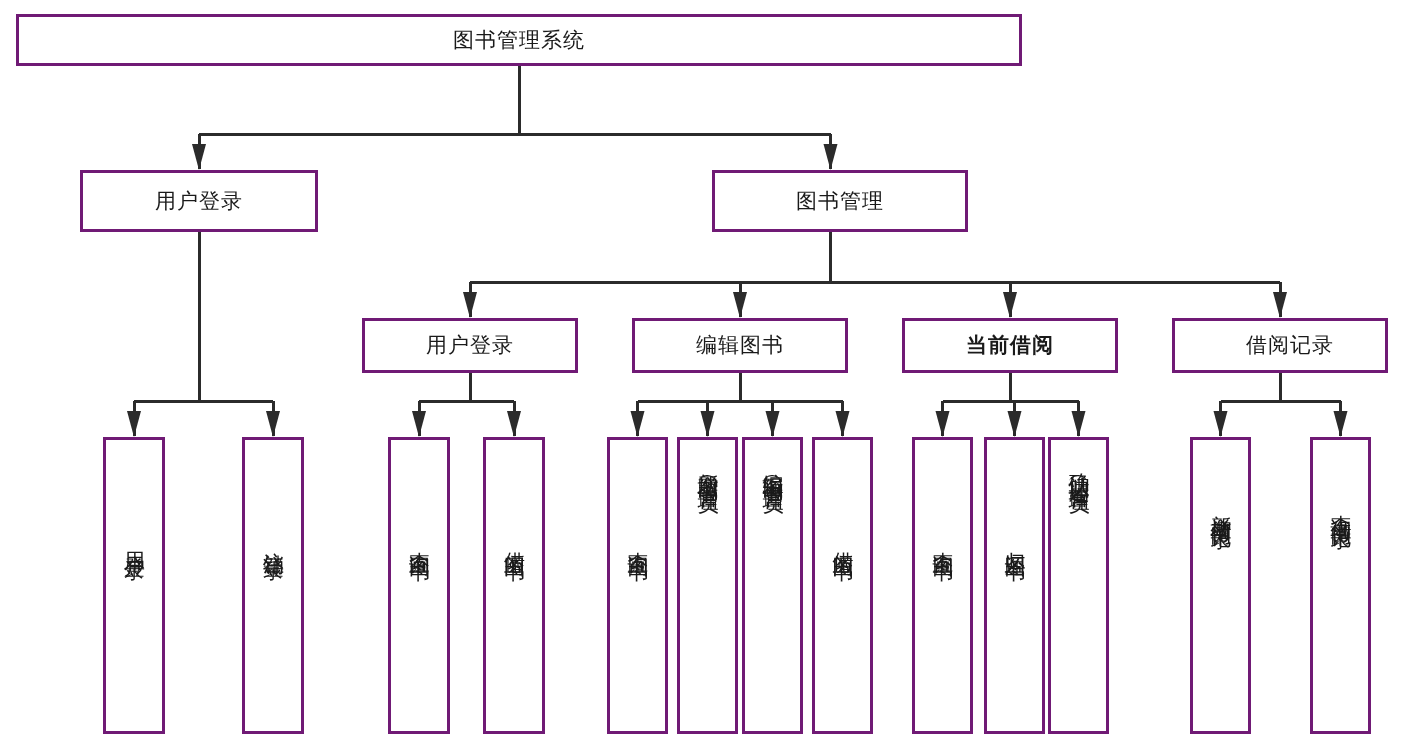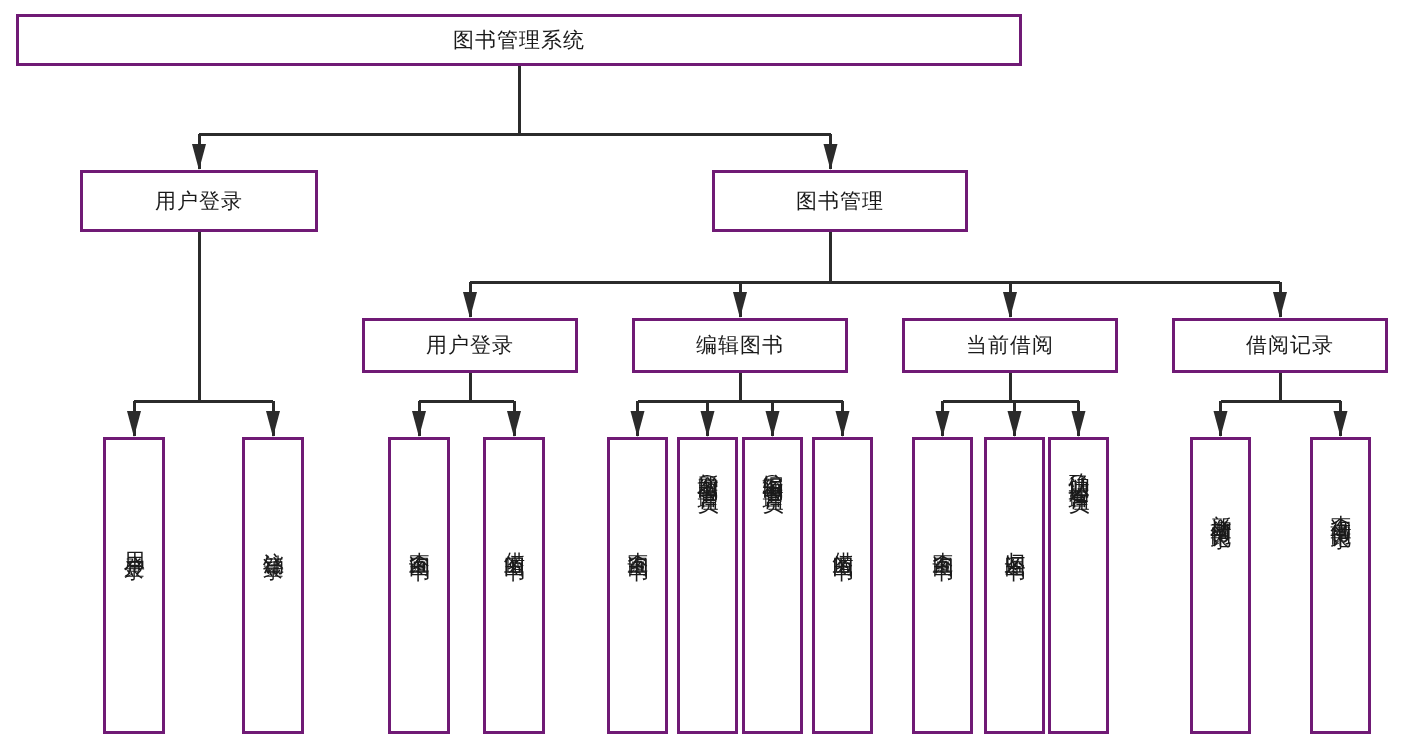--- a/index.html
+++ b/index.html
@@ -136,21 +136,21 @@
       </div>
       <div class="node" id="node-n2b" style="left: 712px; top: 170px; width: 256px; height: 62px;">
         <span class="node-label">图书管理</span>
       </div>
       <div class="node" id="node-n3a" style="left: 362px; top: 318px; width: 216px; height: 55px;">
         <span class="node-label">用户登录</span>
       </div>
       <div class="node" id="node-n3b" style="left: 632px; top: 318px; width: 216px; height: 55px;">
         <span class="node-label">编辑图书</span>
       </div>
-      <div class="node" id="node-n3c" style="left: 902px; top: 318px; width: 216px; height: 55px;">
+      <div class="node" id="node-n3c" style="left: 902px; top: 318px; width: 216px; height: 55px; font-weight: bold;">
         <span class="node-label">当前借阅</span>
       </div>
       <div class="node" id="node-n3d" style="left: 1172px; top: 318px; width: 216px; height: 55px; padding-left: 20px;">
         <span class="node-label">借阅记录</span>
       </div>
       <div class="node leaf" id="node-l1" style="left: 103px; top: 437px; width: 62px; height: 297px;">
         <span class="node-label" style="margin-top: 85px;">用户登录</span>
       </div>
       <div class="node leaf" id="node-l2" style="left: 242px; top: 437px; width: 62px; height: 297px;">
         <span class="node-label" style="margin-top: 85px;">注销登录</span>

